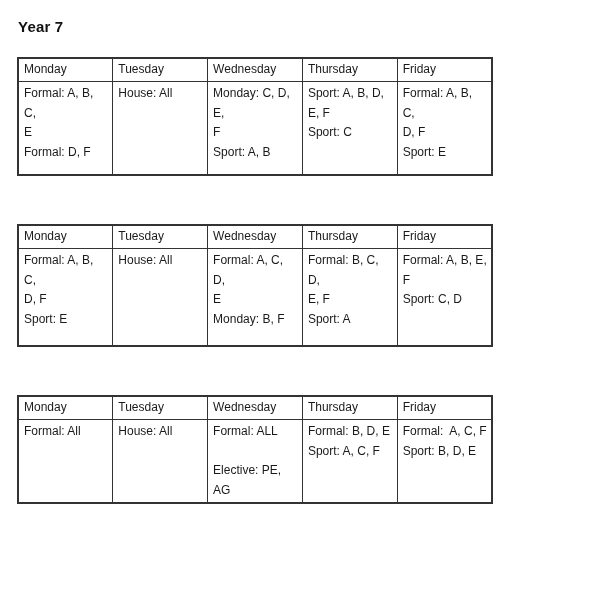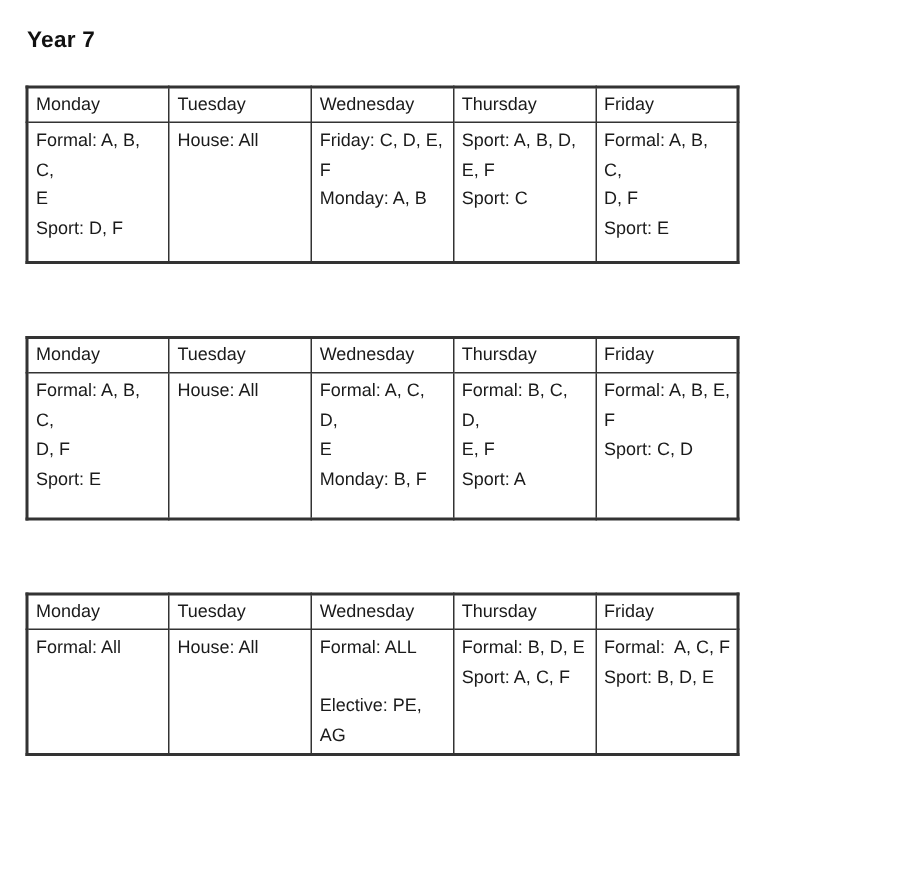--- a/index.html
+++ b/index.html
@@ -71,31 +71,31 @@
           <th>Wednesday</th>
           <th>Thursday</th>
           <th>Friday</th>
         </tr>
       </thead>
       <tbody>
         <tr>
           <td>
             <div class="ln">Formal: A, B, C,</div>
             <div class="ln">E</div>
-            <div class="ln">Sport: D, F</div>
+            <div class="ln">Formal: D, F</div>
           </td>
           <td>
             <div class="ln">House: All</div>
             <div class="ln"></div>
             <div class="ln"></div>
           </td>
           <td>
-            <div class="ln">Friday: C, D, E,</div>
+            <div class="ln">Monday: C, D, E,</div>
             <div class="ln">F</div>
-            <div class="ln">Monday: A, B</div>
+            <div class="ln">Sport: A, B</div>
           </td>
           <td>
             <div class="ln">Sport: A, B, D,</div>
             <div class="ln">E, F</div>
             <div class="ln">Sport: C</div>
           </td>
           <td>
             <div class="ln">Formal: A, B, C,</div>
             <div class="ln">D, F</div>
             <div class="ln">Sport: E</div>

